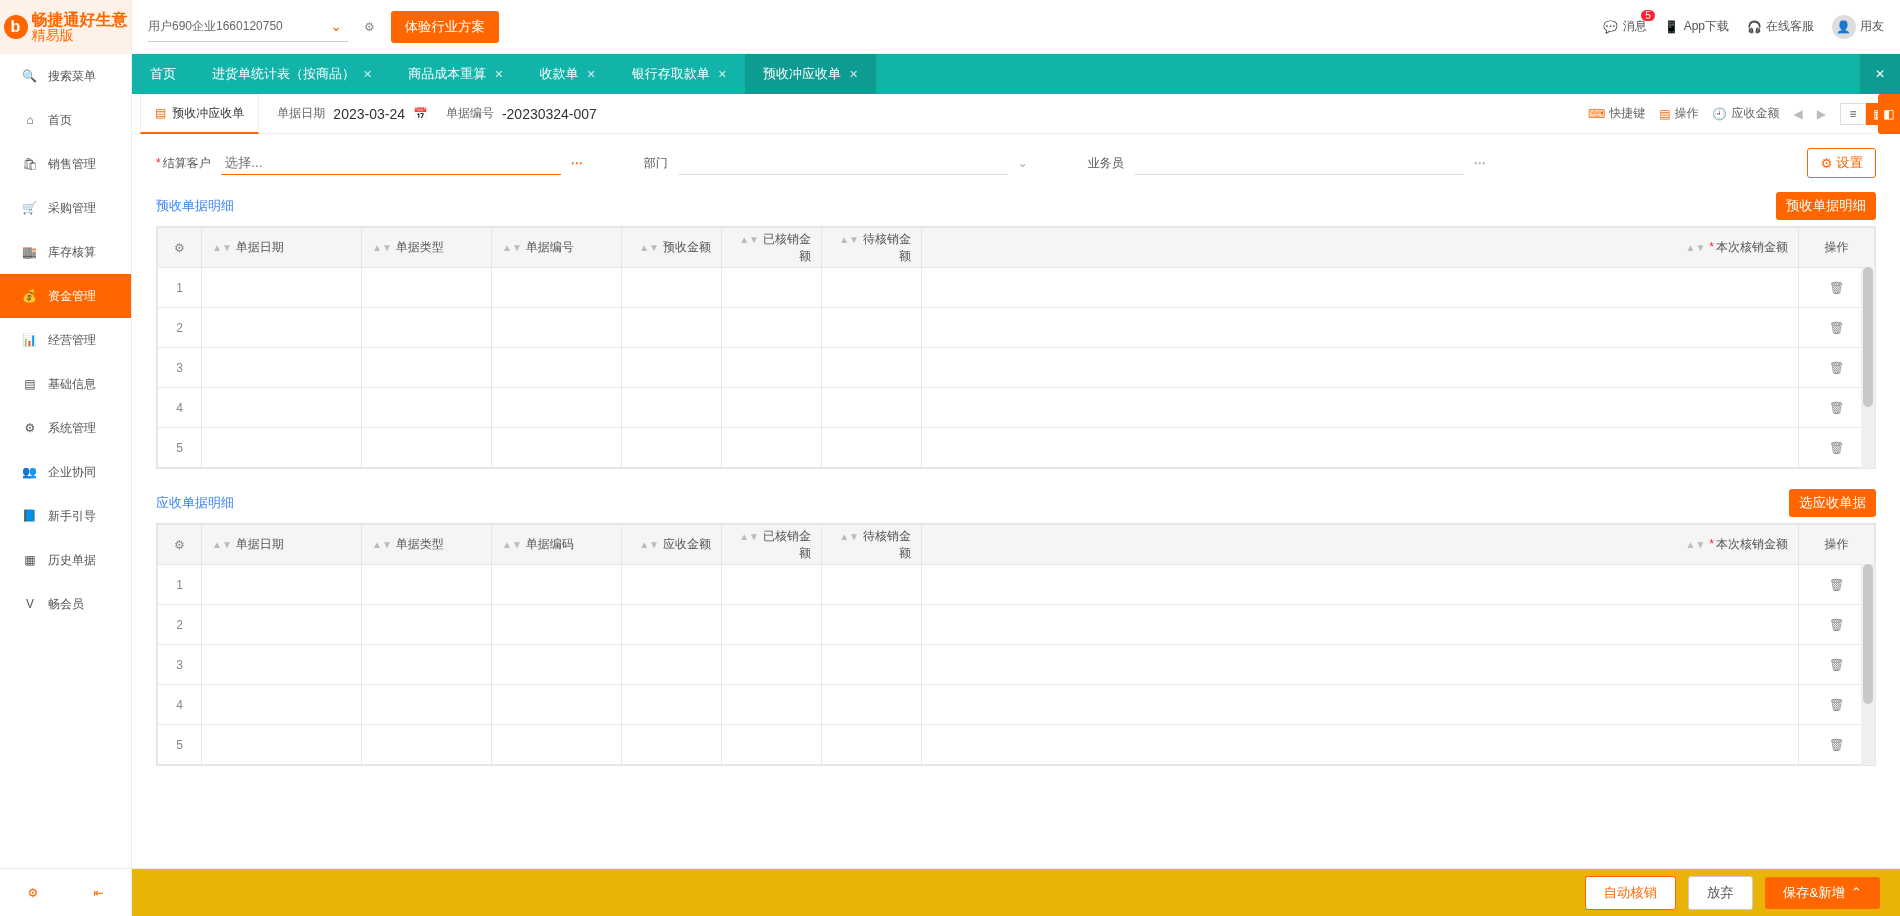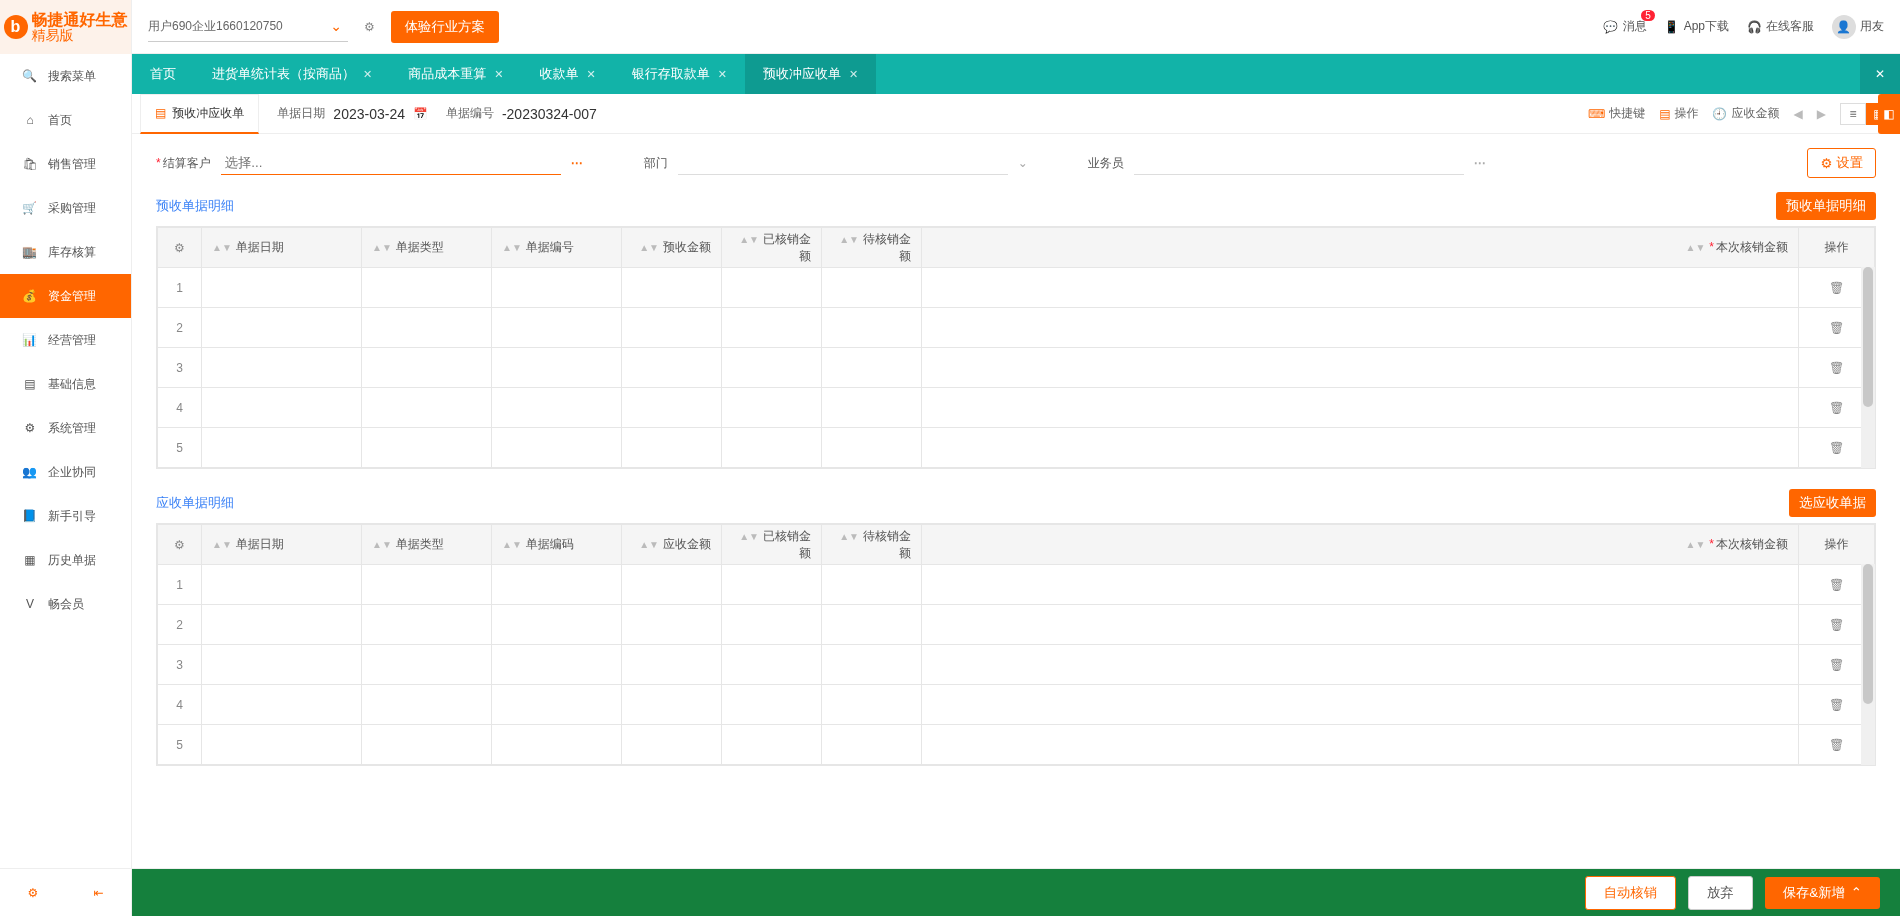--- a/index.html
+++ b/index.html
@@ -63,21 +63,21 @@
 .tbl th.op, .tbl td.op { width: 76px; text-align: center; }
 .tbl th .gear-th { color: #888; }
 .tbl th .sort { color: #bbb; font-size: 10px; margin-right: 4px; display: inline-flex; flex-direction: column; line-height: 6px; }
 .tbl th.left { text-align: left; }
 .tbl th.right, .tbl td.right { text-align: right; }
 .tbl td.op .del { color: #888; cursor: pointer; }
 .tbl tr.subtotal td { background: #fdf8ea; }
 .tbl .req-th { color: #f23; margin-right: 2px; }
 .scroll-stub { position: absolute; right: 0; top: 40px; bottom: 0; width: 14px; background: #f0f0f0; }
 .scroll-thumb { position: absolute; right: 2px; top: 40px; width: 10px; height: 140px; background: #c8c8c8; border-radius: 5px; }
-.footer { position: absolute; bottom: 0; left: 0; right: 0; height: 48px; border-top: 1px solid #eee; display: flex; align-items: center; justify-content: flex-end; gap: 12px; padding: 0 20px; background: #15803d; }
+.footer { position: absolute; bottom: 0; left: 0; right: 0; height: 48px; border-top: 1px solid #eee; display: flex; align-items: center; justify-content: flex-end; gap: 12px; padding: 0 20px; background: #eab308; }
 .btn-outline { border: 1px solid #f60; color: #f60; background: #fff; padding: 7px 18px; border-radius: 3px; cursor: pointer; }
 .btn-plain { border: 1px solid #ccc; color: #555; background: #fff; padding: 7px 18px; border-radius: 3px; cursor: pointer; }
 .btn-save { background: #f60; color: #fff; border: none; padding: 7px 18px; border-radius: 3px; cursor: pointer; display: flex; align-items: center; gap: 6px; }
 .right-rail { position: absolute; right: 0; top: 94px; width: 22px; height: 40px; background: #f60; border-radius: 3px 0 0 3px; display: flex; align-items: center; justify-content: center; color: #fff; cursor: pointer; }
 .content-scroll { flex: 1; overflow: hidden; position: relative; padding-bottom: 48px; }
 .btn-settings { border: 1px solid #f60; color: #f60; background: #fff; padding: 5px 12px; border-radius: 3px; cursor: pointer; display: flex; align-items: center; gap: 4px; }
 </style>
 </head>
 <body>
 

